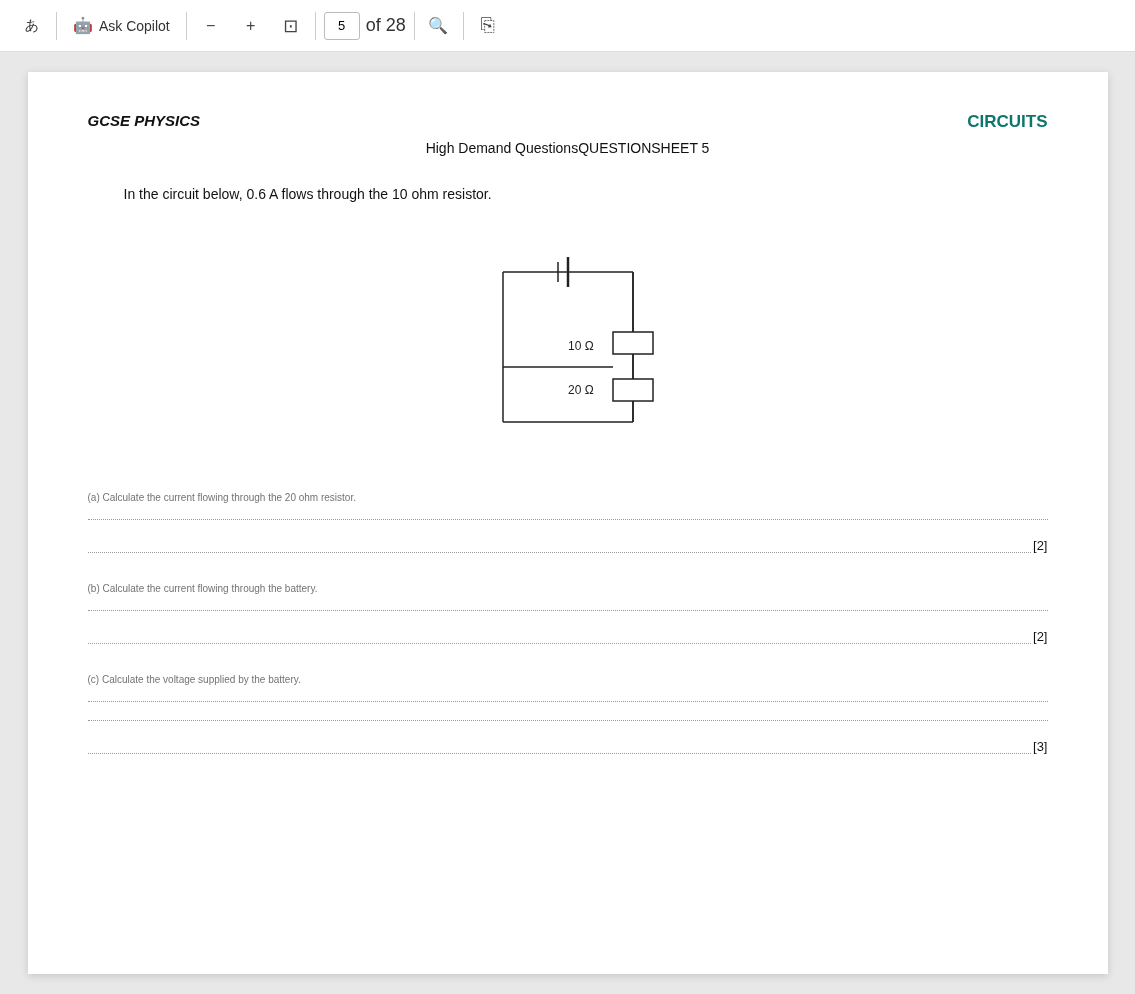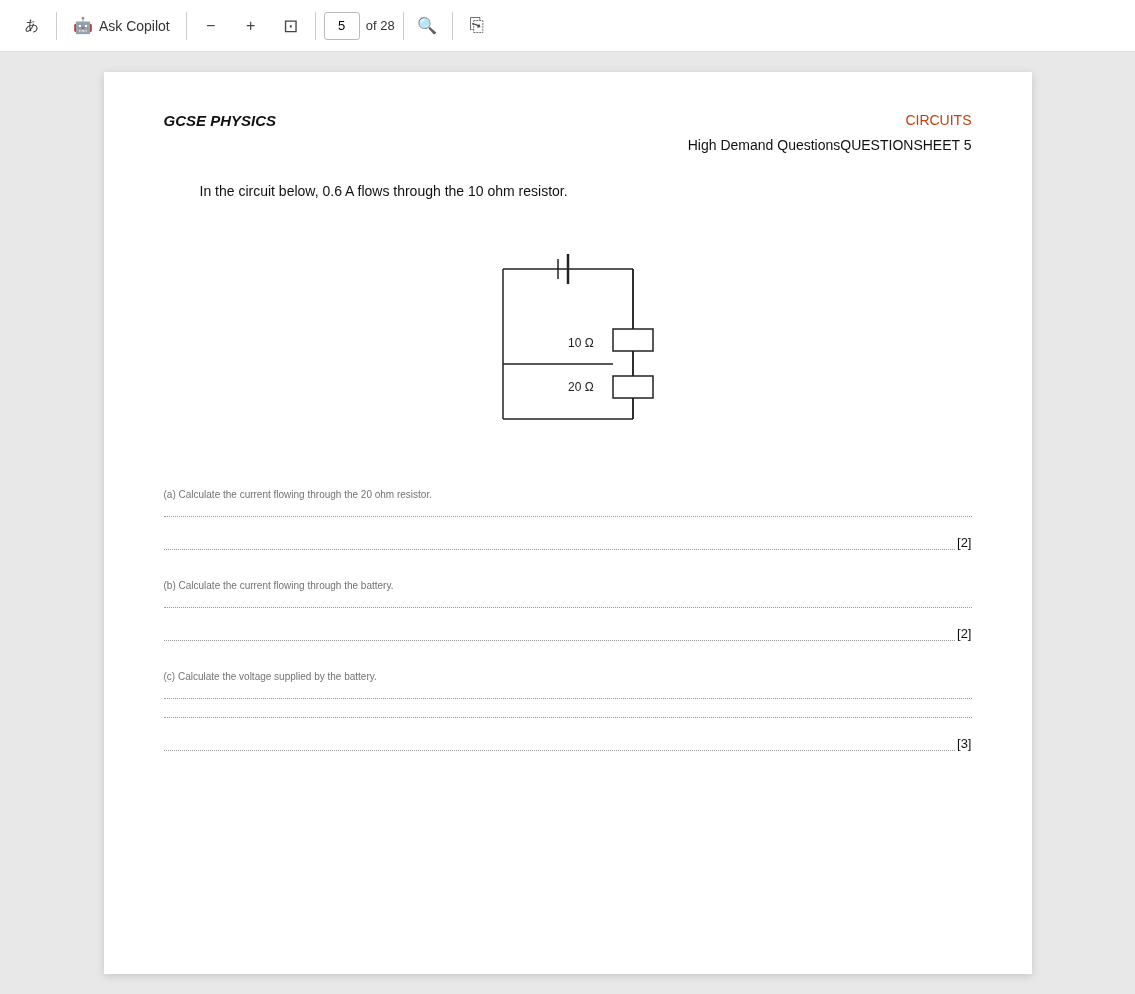--- a/index.html
+++ b/index.html
@@ -72,37 +72,37 @@
       width: 36px;
       height: 28px;
       border: 1px solid #bbb;
       border-radius: 3px;
       text-align: center;
       font-size: 13px;
       outline: none;
     }
 
     .page-of {
-      font-size: 13px;
+      font-size: 18px;
       color: #333;
       text-align: center;
     }
 
     
     .doc-container {
       background: #e8e8e8;
       min-height: calc(994px - 52px);
       display: flex;
       justify-content: center;
       padding: 20px 0;
     }
 
     .page {
       background: #ffffff;
-      width: 928px;
+      width: 1080px;
       min-height: 900px;
       padding: 40px 60px;
       box-shadow: 0 2px 8px rgba(0,0,0,0.15);
     }
 
     
     .doc-header {
       display: flex;
       justify-content: space-between;
       align-items: flex-start;
@@ -110,28 +110,28 @@
     }
 
     .doc-title-left {
       font-size: 15px;
       font-style: italic;
       font-weight: bold;
       color: #111;
     }
 
     .doc-title-right {
-      font-size: 14px;
-      font-weight: normal;
-      color: #c2410c;
+      font-size: 17px;
+      font-weight: bold;
+      color: #0f766e;
     }
 
     .doc-subtitle {
       display: flex;
-      justify-content: flex-end;
+      justify-content: center;
       align-items: center;
       margin-bottom: 30px;
     }
 
     .doc-subtitle-left {
       font-size: 14px;
       color: #111;
     }
 
     .doc-subtitle-right {

